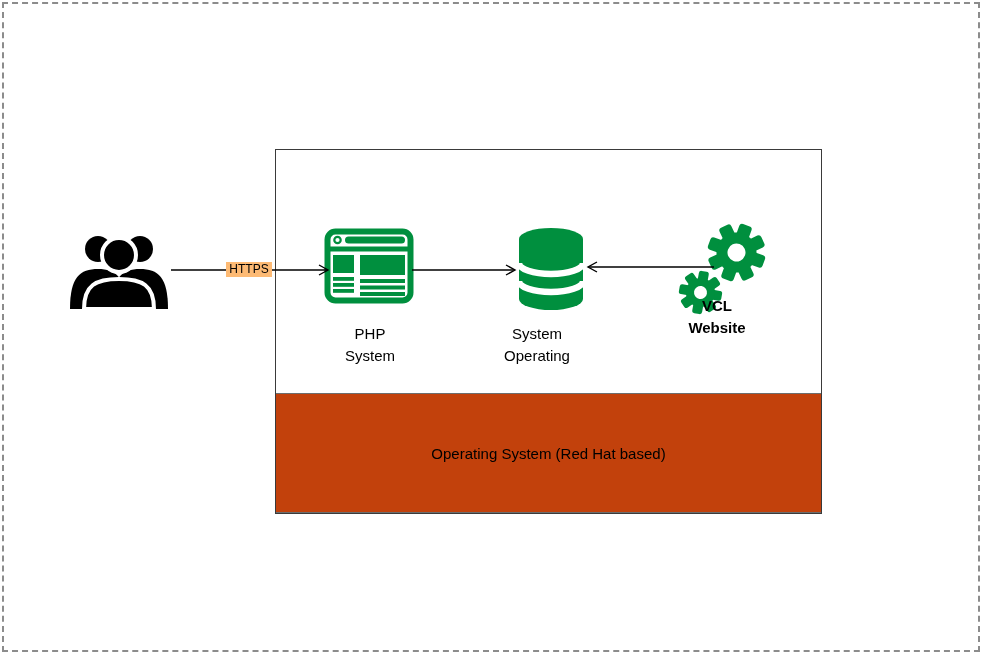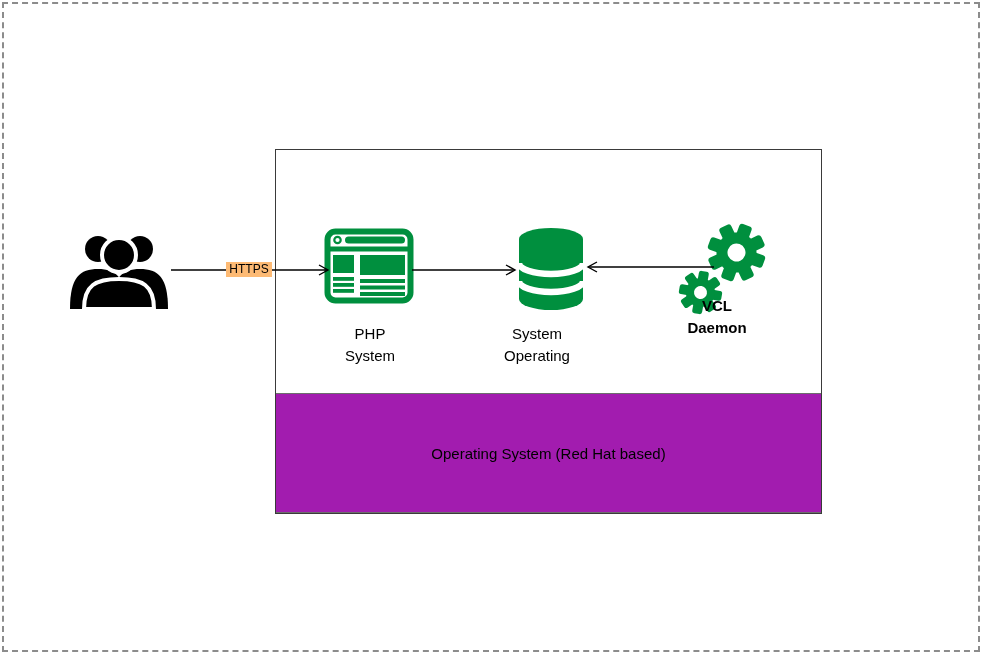--- a/index.html
+++ b/index.html
@@ -7,21 +7,21 @@
     position:relative;width:983px;height:655px;background:#fff;overflow:hidden;
     font-family:"Liberation Sans",sans-serif;color:#000;
   }
   .page-border{position:absolute;left:2px;top:2px;right:3px;bottom:3px;border:2px dashed #8c8c8c;pointer-events:none;}
   .container-box{
     position:absolute;left:275px;top:149px;width:547px;height:365px;
     background:#fff;border:1.5px solid #3a3a3a;box-sizing:border-box;
   }
   .os-band{
     position:absolute;left:0;bottom:0;width:100%;height:120px;
-    background:#a21caf;border-top:1.2px solid #6d6d6d;border-bottom:1.2px solid #6d6d6d;
+    background:#c2410c;border-top:1.2px solid #6d6d6d;border-bottom:1.2px solid #6d6d6d;
     box-sizing:border-box;display:flex;align-items:center;justify-content:center;
   }
   .os-label{font-size:15px;color:#000;}
   .node-label{position:absolute;text-align:center;font-size:15px;line-height:22px;color:#000;}
   .lbl-php{left:325px;top:323px;width:90px;}
   .lbl-mysql{left:487px;top:323px;width:100px;}
   .lbl-vcl{left:652px;top:295px;width:130px;font-weight:bold;}
   .edge-label{
     position:absolute;left:226px;top:262px;width:46px;text-align:center;
     font-size:12px;line-height:15px;background:#fdba74;z-index:5;
@@ -131,16 +131,16 @@
     <div>System</div>
   </div>
 
   <div class="node-label lbl-mysql">
     <div>System</div>
     <div>Operating</div>
   </div>
 
   <div class="node-label lbl-vcl">
     <div>VCL</div>
-    <div>Daemon</div>
+    <div>Website</div>
   </div>
 
 </div>
 
 </body></html>

